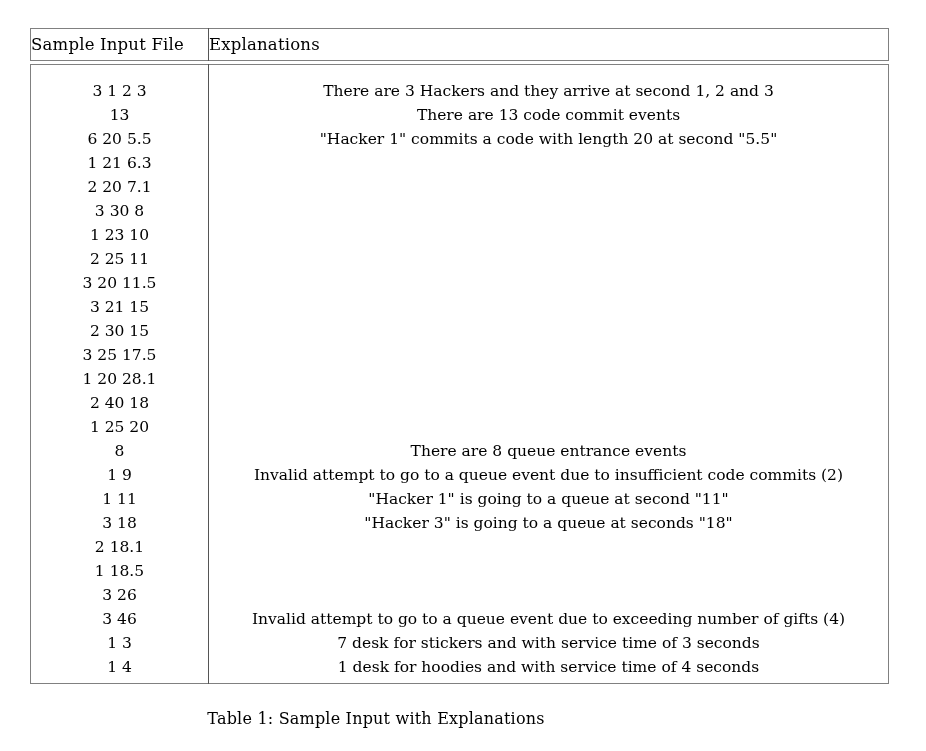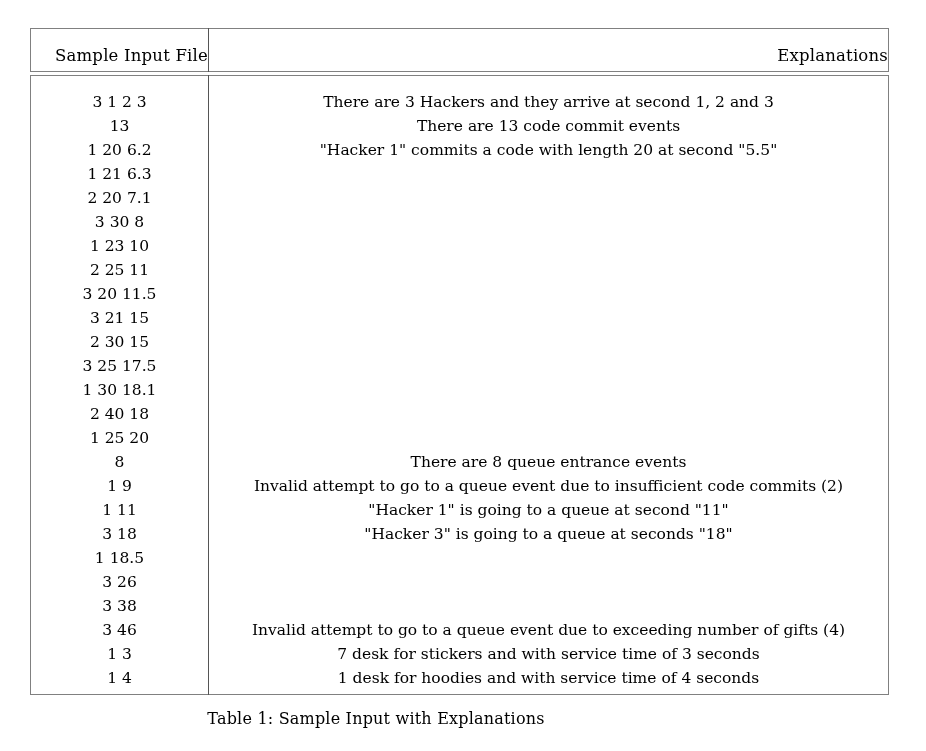--- a/index.html
+++ b/index.html
@@ -38,22 +38,22 @@
   .head-tbl {
     width: 858px;
     border-collapse: collapse;
     table-layout: fixed;
     border: 1px solid #808080;
   }
   .head-tbl th {
     font-weight: normal;
     font-size: 16.5px;
     line-height: 1;
-    padding: 19px 0 6px 0;
-    text-align: right;
+    padding: 8px 0 6px 0;
+    text-align: left;
     vertical-align: middle;
     letter-spacing: 0.2px;
     margin-top: 36px;
   }
   .head-tbl th.sep {
     border-left: 1px solid #555555;
   }
 
   
   .head-gap { height: 3px; }
@@ -122,21 +122,21 @@
       <tbody id="rows-body">
           <tr>
             <td class="input">3 1 2 3</td>
             <td class="expl">There are 3 Hackers and they arrive at second 1, 2 and 3</td>
           </tr>
           <tr>
             <td class="input">13</td>
             <td class="expl">There are 13 code commit events</td>
           </tr>
           <tr>
-            <td class="input">1 20 6.2</td>
+            <td class="input">6 20 5.5</td>
             <td class="expl">"Hacker 1" commits a code with length 20 at second "5.5"</td>
           </tr>
           <tr>
             <td class="input">1 21 6.3</td>
             <td class="expl"></td>
           </tr>
           <tr>
             <td class="input">2 20 7.1</td>
             <td class="expl"></td>
           </tr>
@@ -162,21 +162,21 @@
           </tr>
           <tr>
             <td class="input">2 30 15</td>
             <td class="expl"></td>
           </tr>
           <tr>
             <td class="input">3 25 17.5</td>
             <td class="expl"></td>
           </tr>
           <tr>
-            <td class="input">1 30 18.1</td>
+            <td class="input">1 20 28.1</td>
             <td class="expl"></td>
           </tr>
           <tr>
             <td class="input">2 40 18</td>
             <td class="expl"></td>
           </tr>
           <tr>
             <td class="input">1 25 20</td>
             <td class="expl"></td>
           </tr>
@@ -190,29 +190,29 @@
           </tr>
           <tr>
             <td class="input">1 11</td>
             <td class="expl">"Hacker 1" is going to a queue at second "11"</td>
           </tr>
           <tr>
             <td class="input">3 18</td>
             <td class="expl">"Hacker 3" is going to a queue at seconds "18"</td>
           </tr>
           <tr>
+            <td class="input">2 18.1</td>
+            <td class="expl"></td>
+          </tr>
+          <tr>
             <td class="input">1 18.5</td>
             <td class="expl"></td>
           </tr>
           <tr>
             <td class="input">3 26</td>
-            <td class="expl"></td>
-          </tr>
-          <tr>
-            <td class="input">3 38</td>
             <td class="expl"></td>
           </tr>
           <tr>
             <td class="input">3 46</td>
             <td class="expl">Invalid attempt to go to a queue event due to exceeding number of gifts (4)</td>
           </tr>
           <tr>
             <td class="input">1 3</td>
             <td class="expl">7 desk for stickers and with service time of 3 seconds</td>
           </tr>

